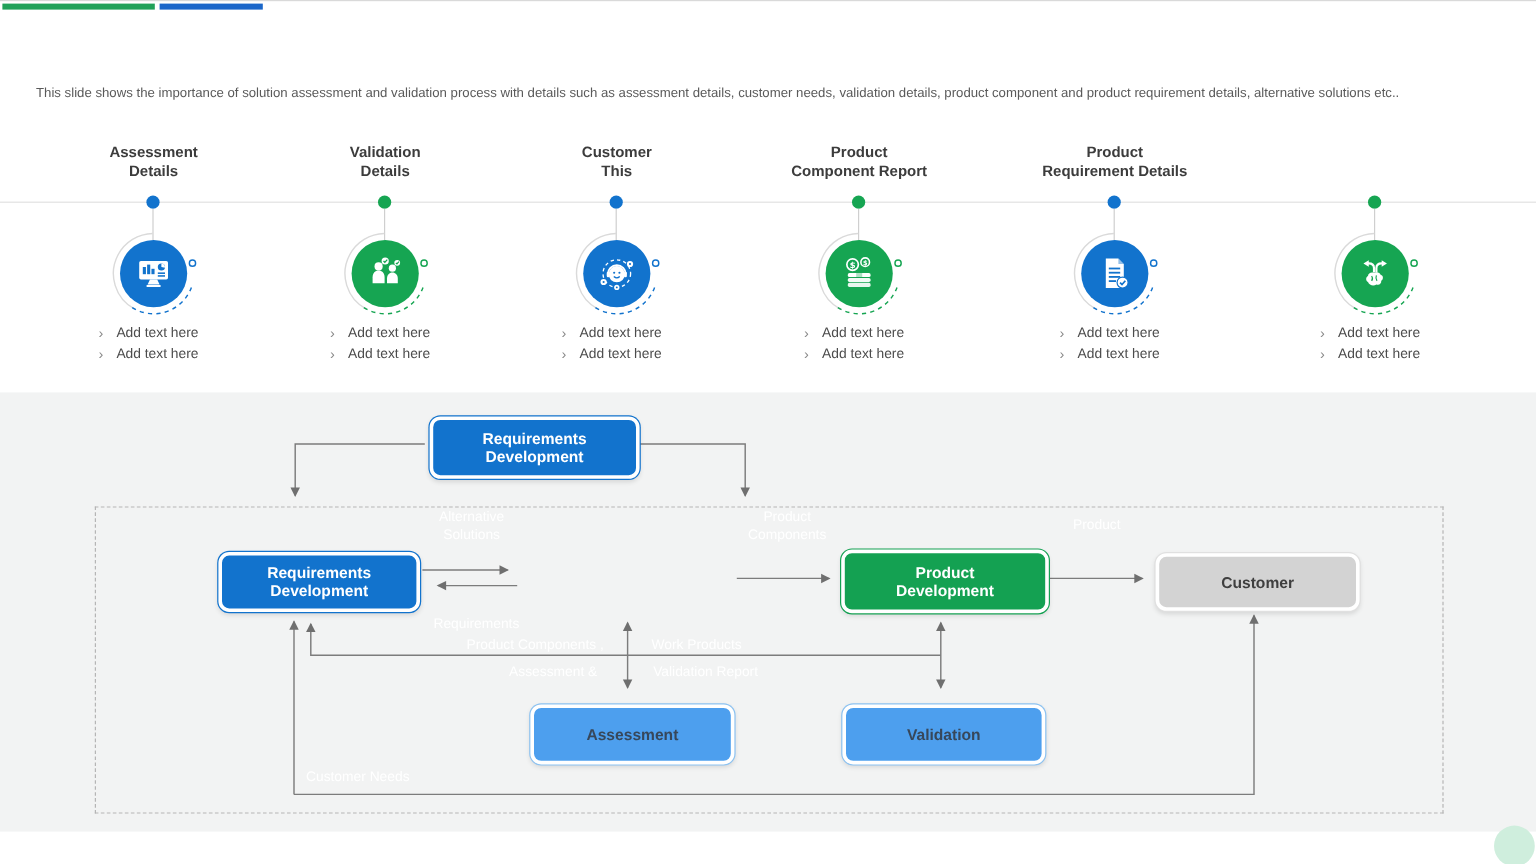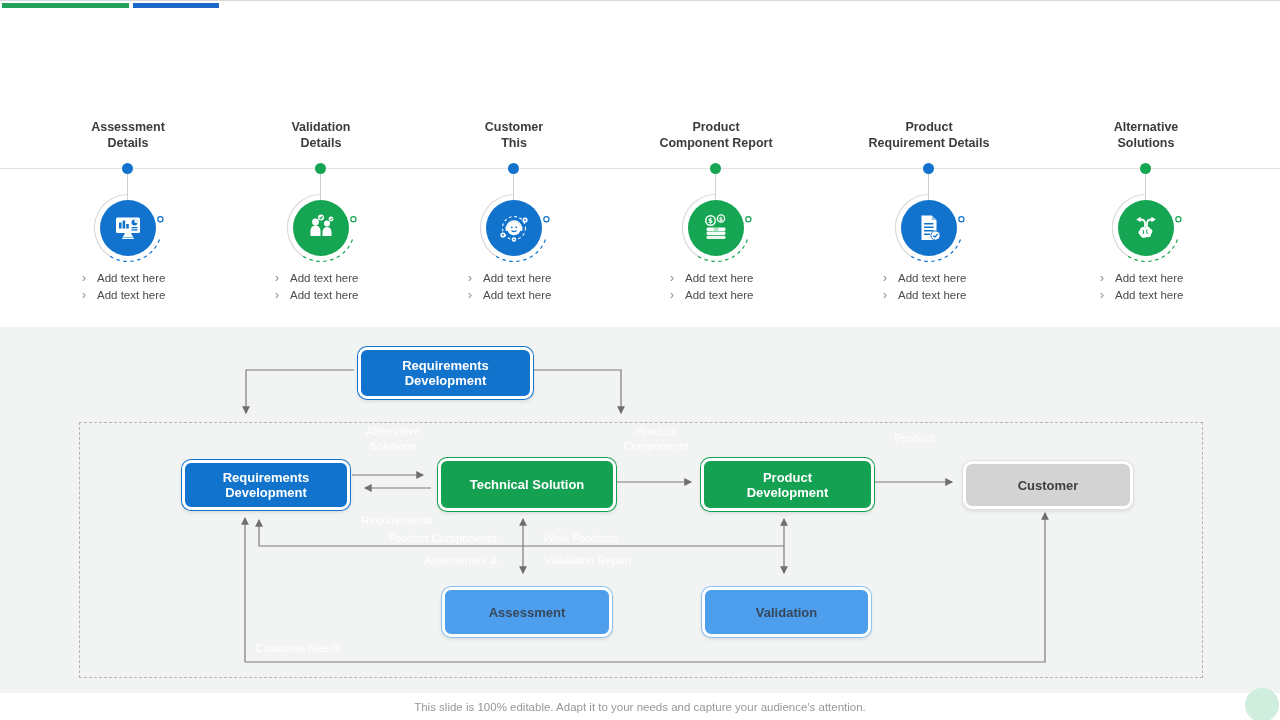--- a/index.html
+++ b/index.html
@@ -56,20 +56,21 @@
                  border-radius:50%;background:#cfeedd;}
 </style>
 </head>
 <body>
 
 <div id="slide">
 
   <div class="bar g"></div>
   <div class="bar b"></div>
 
+  <div class="subtitle">This slide shows the importance of solution assessment and validation process with details such as assessment details, customer needs, validation details, product component and product requirement details, alternative solutions etc..</div>
 
   <div class="timeline-line"></div>
 
   <div class="col c-blue" style="left:28px">
     <div class="col-title">
       <div>Assessment</div>
         <div>Details</div>
     </div>
     <div class="col-dot"></div>
     <div class="col-conn"></div>
@@ -243,24 +244,20 @@
           <span>Add text here</span>
         </div>
       <div class="bullet-row">
           <span class="chev">›</span>
           <span>Add text here</span>
         </div>
     </div>
   </div>
 
   <div class="col c-green" style="left:1046px">
-    <div class="col-title">
-      <div>Alternative</div>
-        <div>Solutions</div>
-    </div>
     <div class="col-dot"></div>
     <div class="col-conn"></div>
     <svg class="decor" width="76" height="76">
       <circle cx="38" cy="38" r="33.5" fill="none" stroke="#dadada" stroke-width="1.2" stroke-dasharray="88 123" transform="rotate(118 38 38)"></circle>
       <path d="M 69.5,49.5 A 33.5,33.5 0 0 1 18.8,65.4" fill="none" stroke="currentColor" stroke-width="1.2" stroke-dasharray="3.5 3.5"></path>
       <circle cx="70.4" cy="29.3" r="2.6" fill="#fff" stroke="currentColor" stroke-width="1.2"></circle>
       <circle cx="38" cy="38" r="28" fill="currentColor"></circle>
       <g transform="translate(20,20)">
         <path d="M17,17 v-3.5 c0,-2.8 -1.8,-4 -4.5,-4 h-0.5" stroke="#fff" stroke-width="1.8" fill="none"></path>
         <path d="M12.6,6.8 L8.2,9.5 L12.6,12.2 z" fill="#fff"></path>
@@ -307,23 +304,20 @@
   </svg>
 
   <div class="box blue" style="left:358px;top:346px;width:169px;height:46px">
     <span>Requirements</span>
     <span>Development</span>
   </div>
   <div class="box blue" style="left:182px;top:459px;width:162px;height:44px">
     <span>Requirements</span>
     <span>Development</span>
   </div>
-  <div class="box green" style="left:438px;top:457px;width:172px;height:47px">
-    <span>Technical Solution</span>
-  </div>
   <div class="box green" style="left:701px;top:457px;width:167px;height:47px">
     <span>Product</span>
     <span>Development</span>
   </div>
   <div class="box gray" style="left:963px;top:460px;width:164px;height:42px">
     <span>Customer</span>
   </div>
   <div class="box lightblue" style="left:442px;top:586px;width:164px;height:44px">
     <span>Assessment</span>
   </div>
@@ -334,16 +328,15 @@
   <div class="flabel" style="left:351px;top:423px;width:84px">Alternative Solutions</div>
   <div class="flabel" style="left:606px;top:423px;width:100px">Product Components</div>
   <div class="flabel" style="left:874px;top:430px;width:80px">Product</div>
   <div class="flabel" style="left:352px;top:512px;width:90px">Requirements</div>
   <div class="flabel" style="left:380px;top:530px;width:132px">Product Components ,</div>
   <div class="flabel" style="left:533px;top:530px;width:95px">Work Products</div>
   <div class="flabel" style="left:418px;top:552px;width:86px">Assessment &amp;</div>
   <div class="flabel" style="left:533px;top:552px;width:110px">Validation Report</div>
   <div class="flabel" style="left:255px;top:640px;width:120px;text-align:left">Customer Needs</div>
 
-  <div class="footer-note">This slide is 100% editable. Adapt it to your needs and capture your audience's attention.</div>
   <div class="corner-circle"></div>
 
 </div>
 
 </body></html>

